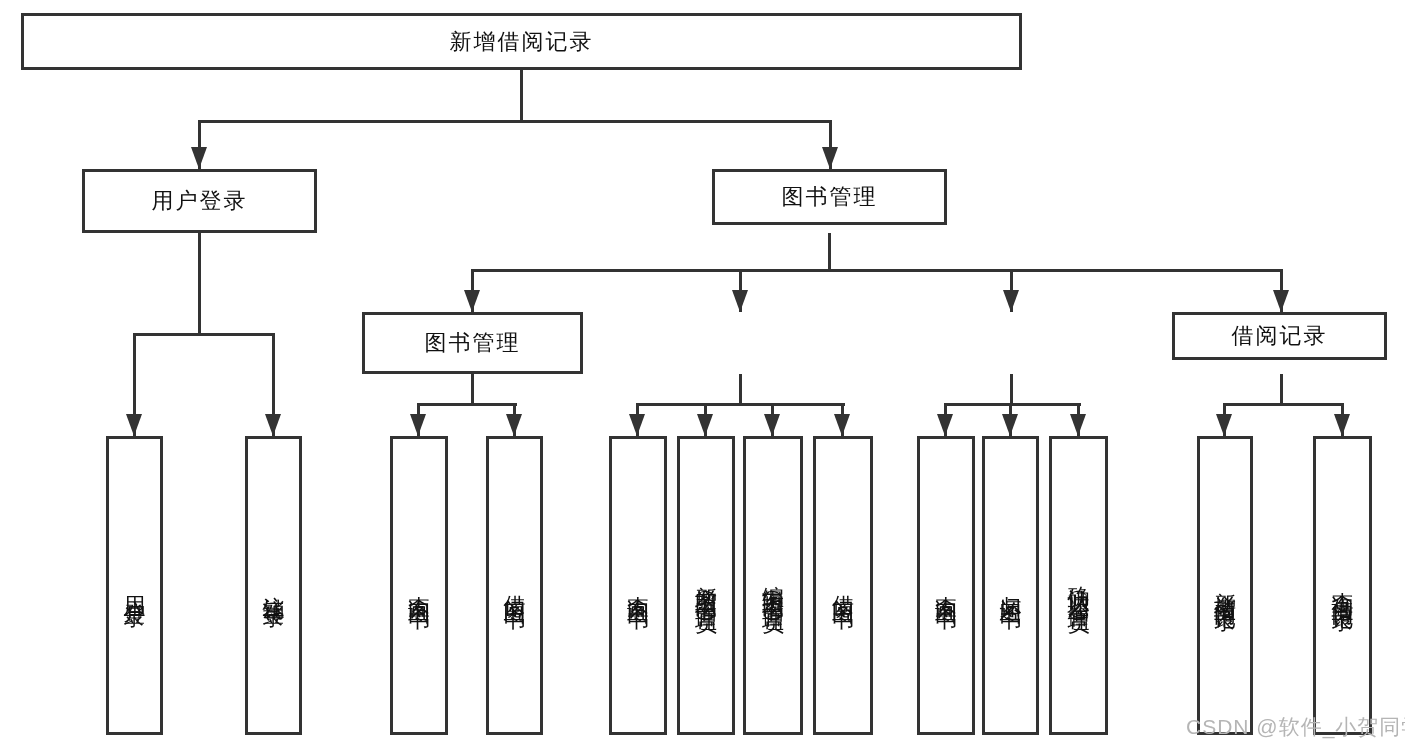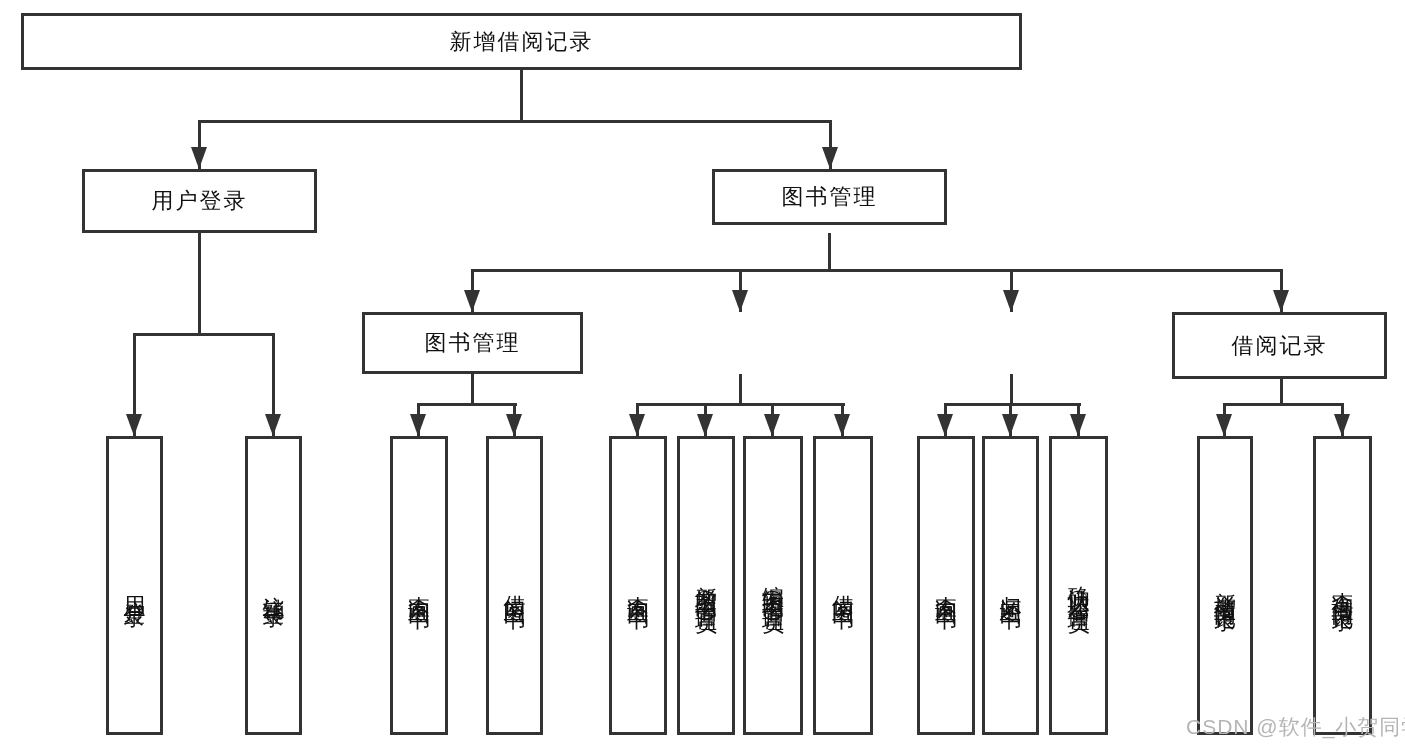--- a/index.html
+++ b/index.html
@@ -98,21 +98,21 @@
   <div class="bx" style="left:82px;top:169px;width:235px;height:64px;">
     <span>用户登录</span>
   </div>
   <div class="bx" style="left:712px;top:169px;width:235px;height:56px;">
     <span>图书管理</span>
   </div>
 
   <div class="bx" style="left:362px;top:312px;width:221px;height:62px;">
     <span>图书管理</span>
   </div>
-  <div class="bx" style="left:1172px;top:312px;width:215px;height:67px;">
+  <div class="bx" style="left:1172px;top:312px;width:215px;height:48px;">
     <span>借阅记录</span>
   </div>
 
   <div class="bx leaf" style="left:106px;top:436px;width:57px;height:299px;">
     <span class="vtx">用户登录</span>
   </div>
   <div class="bx leaf" style="left:245px;top:436px;width:57px;height:299px;">
     <span class="vtx">注销登录</span>
   </div>
 

